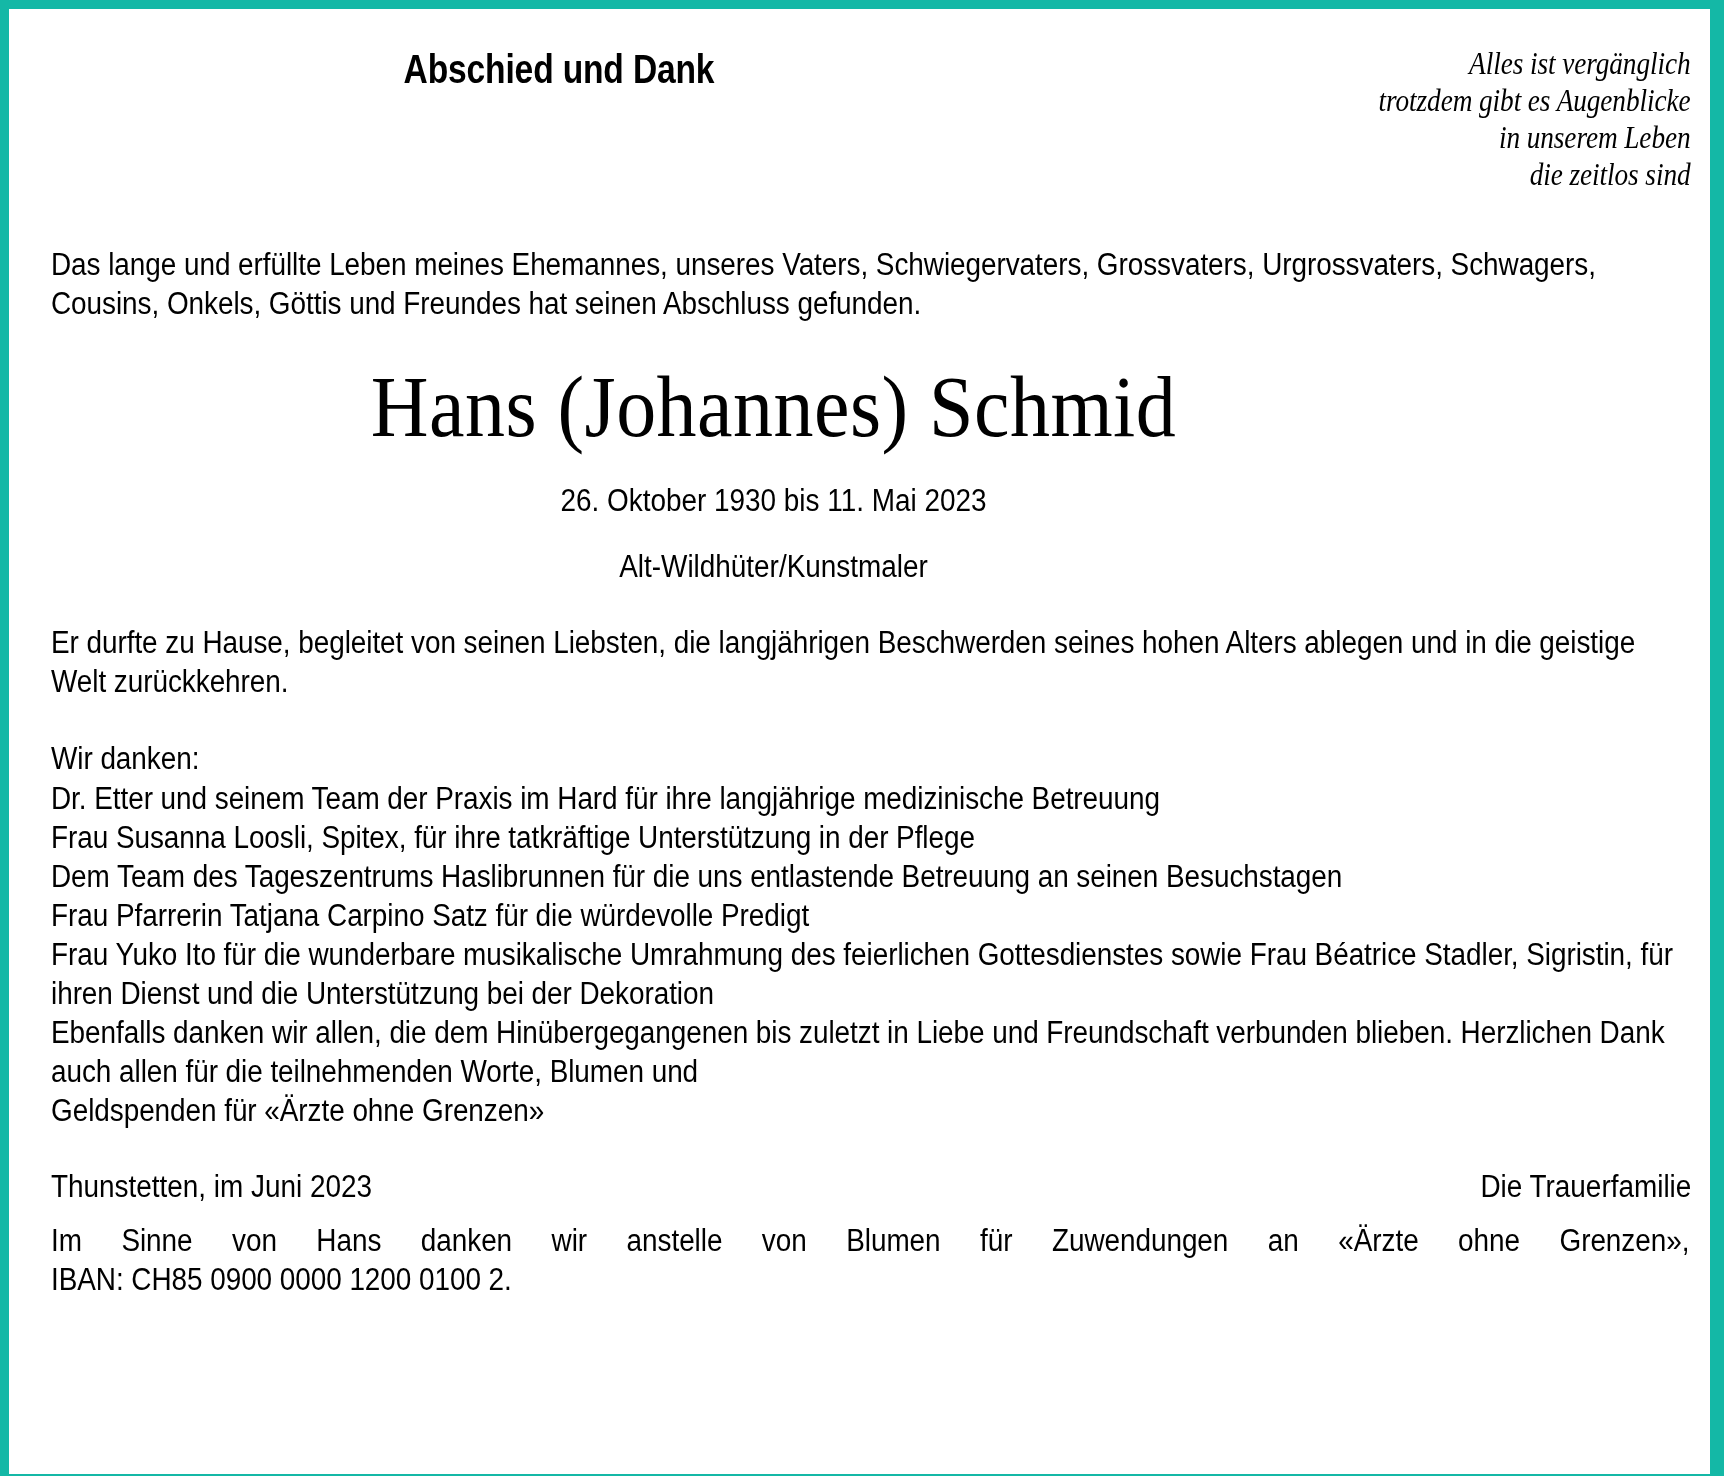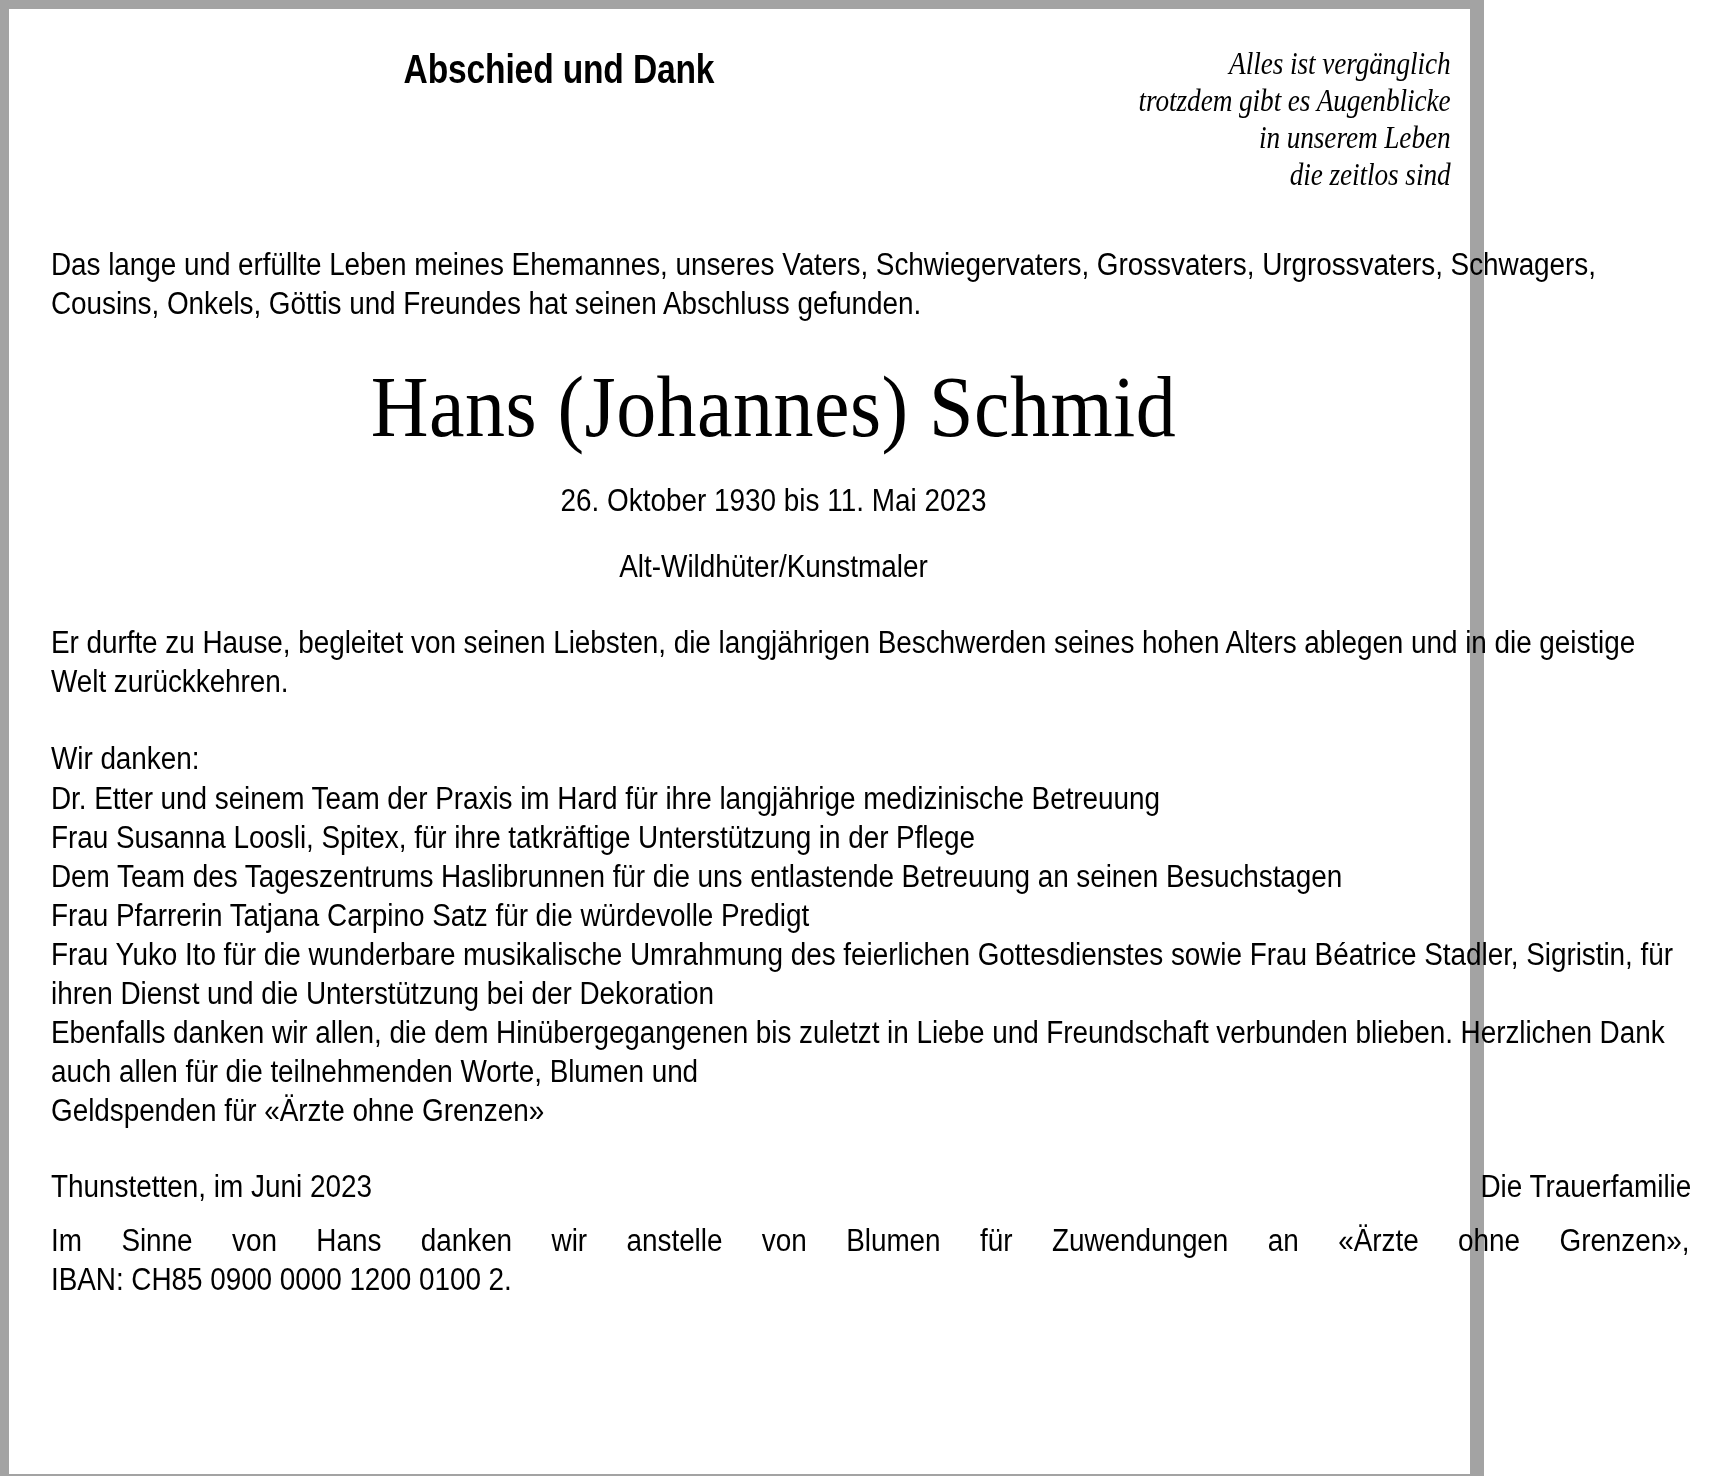--- a/index.html
+++ b/index.html
@@ -13,24 +13,24 @@
     font-family: "Liberation Sans", sans-serif;
     color: #000000;
     overflow: hidden;
   }
 
   
   .frame {
     position: absolute;
     left: 0;
     top: 0;
-    width: 1484px;
+    width: 1724px;
     height: 1476px;
     box-sizing: border-box;
-    background: #a3a3a3;
+    background: #14b8a6;
     padding: 9px 14px 2px 9px;
   }
   .sheet {
     position: relative;
     box-sizing: border-box;
     width: 100%;
     height: 100%;
     background: #ffffff;
     padding: 0;
   }

